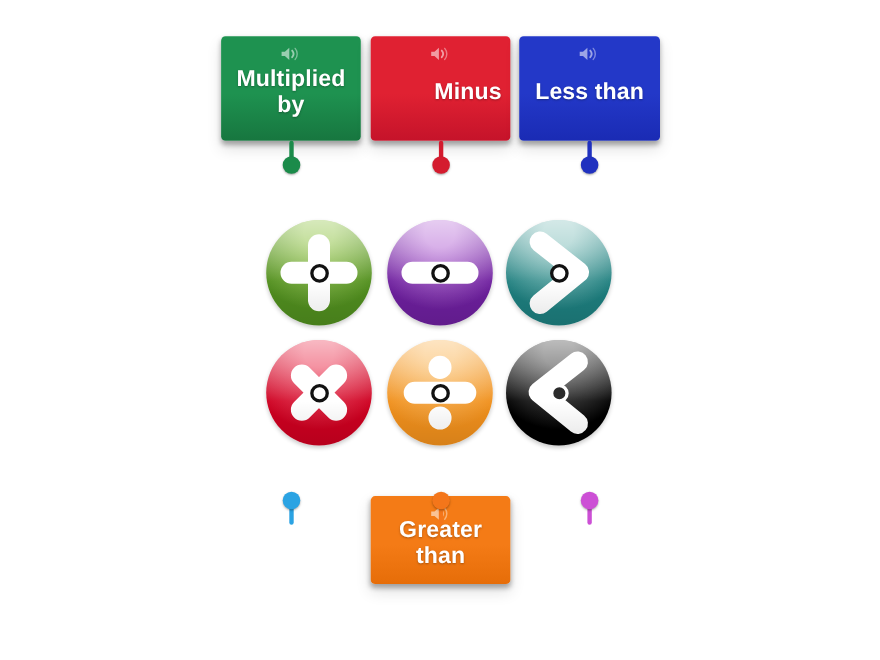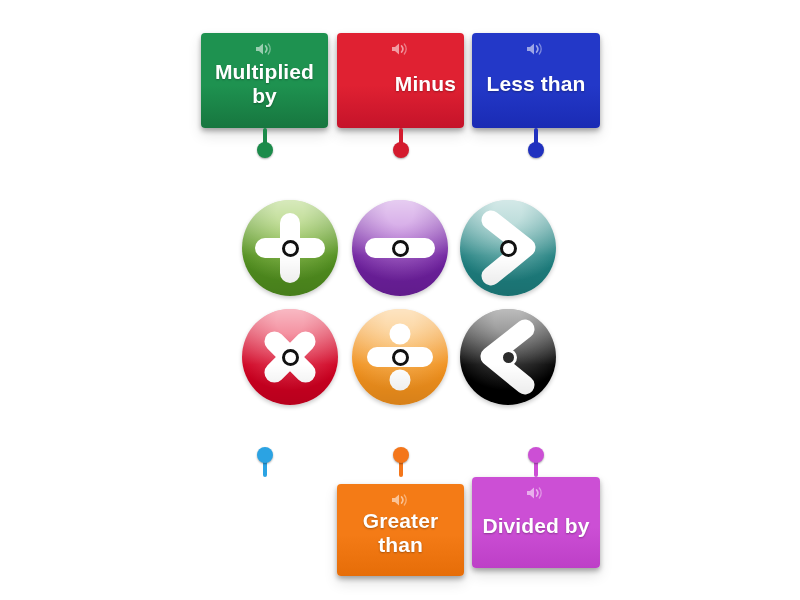--- a/index.html
+++ b/index.html
@@ -133,43 +133,33 @@
       <span class="label">Less than</span>
     </div>
     <div class="conn down" style="left: 527px; top: 128px; height: 30px;">
       <div class="stem" style="background: rgb(32, 49, 191);"></div>
       <div class="knob" style="background: rgb(32, 49, 191);"></div>
     </div>
     <div class="conn up" style="left: 255.5px; top: 447px; height: 30px;">
       <div class="stem" style="background: rgb(43, 163, 227);"></div>
       <div class="knob" style="background: rgb(43, 163, 227);"></div>
     </div>
-    <div class="card" style="left: 337px; top: 484px; width: 127px; height: 92px; background: linear-gradient(rgb(244, 123, 22) 0%, rgb(244, 123, 22) 55%, rgb(230, 109, 8) 100%);">
+    <div class="card" style="left: 337px; top: 451px; width: 127px; height: 80px; background: linear-gradient(rgb(244, 123, 22) 0%, rgb(244, 123, 22) 55%, rgb(230, 109, 8) 100%);">
       <div class="spk">
         <svg viewBox="0 0 22 16" xmlns="http://www.w3.org/2000/svg">
           <path d="M2 6 h3 L9 2.5 v11 L5 10 H2 z" fill="#ffffff"></path>
           <path d="M11.6 5.0 a4.6 4.6 0 0 1 0 6.0" stroke="#ffffff" stroke-width="1.7" fill="none" stroke-linecap="round"></path>
           <path d="M14.3 3.0 a7.6 7.6 0 0 1 0 10.0" stroke="#ffffff" stroke-width="1.3" fill="none" stroke-linecap="round" opacity=".75"></path>
         </svg>
       </div>
       <span class="label">Greater than</span>
     </div>
     <div class="conn up" style="left: 391.5px; top: 447px; height: 30px;">
       <div class="stem" style="background: rgb(244, 118, 26);"></div>
       <div class="knob" style="background: rgb(244, 118, 26);"></div>
-    </div>
-    <div class="card" style="left: 472px; top: 477px; width: 128px; height: 91px; background: linear-gradient(rgb(204, 79, 213) 0%, rgb(204, 79, 213) 55%, rgb(189, 63, 199) 100%);">
-      <div class="spk">
-        <svg viewBox="0 0 22 16" xmlns="http://www.w3.org/2000/svg">
-          <path d="M2 6 h3 L9 2.5 v11 L5 10 H2 z" fill="#ffffff"></path>
-          <path d="M11.6 5.0 a4.6 4.6 0 0 1 0 6.0" stroke="#ffffff" stroke-width="1.7" fill="none" stroke-linecap="round"></path>
-          <path d="M14.3 3.0 a7.6 7.6 0 0 1 0 10.0" stroke="#ffffff" stroke-width="1.3" fill="none" stroke-linecap="round" opacity=".75"></path>
-        </svg>
-      </div>
-      <span class="label">Divided by</span>
     </div>
     <div class="conn up" style="left: 527px; top: 447px; height: 30px;">
       <div class="stem" style="background: rgb(204, 79, 213);"></div>
       <div class="knob" style="background: rgb(204, 79, 213);"></div>
     </div>
     <div class="op" style="left: 242px; top: 200px; background: radial-gradient(circle at 50% 12%, rgb(166, 207, 106) 0%, rgb(166, 207, 106) 14%, rgb(79, 140, 30) 72%, rgb(79, 140, 30) 100%);">
       <svg viewBox="0 0 96 96">
         <rect x="38" y="13" width="20" height="70" rx="10" fill="#ffffff"></rect>
         <rect x="13" y="38" width="70" height="20" rx="10" fill="#ffffff"></rect>
       </svg>

